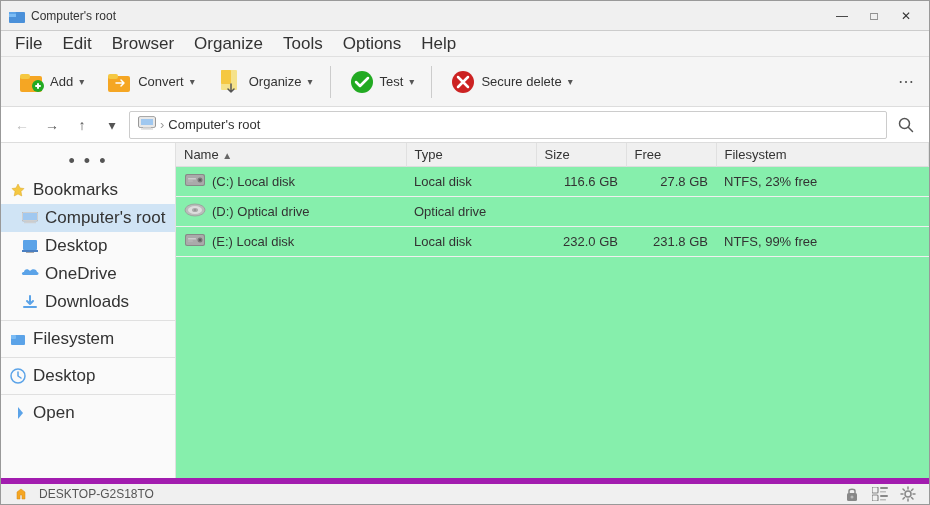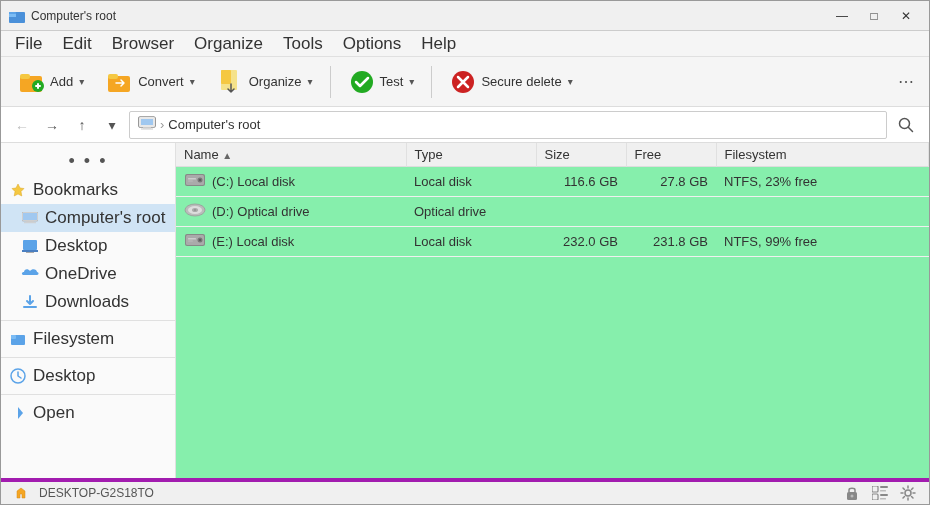--- a/index.html
+++ b/index.html
@@ -221,21 +221,21 @@
     .col-type { width: 130px; }
     .col-size { width: 90px; text-align: right; }
     .col-free { width: 90px; text-align: right; }
     .col-fs { }
     .name-cell { display: flex; align-items: center; gap: 6px; }
 
     
     #statusbar {
       height: 26px;
       background: #f0f0f0;
-      border-top: 4px solid #a21caf;
+      border-top: 6px solid #a21caf;
       display: flex;
       align-items: center;
       padding: 0 10px;
       gap: 8px;
     }
     .status-nav {
       width: 20px; height: 18px;
       display: flex; align-items: center; justify-content: center;
       cursor: pointer; color: #555; font-size: 12px;
     }

